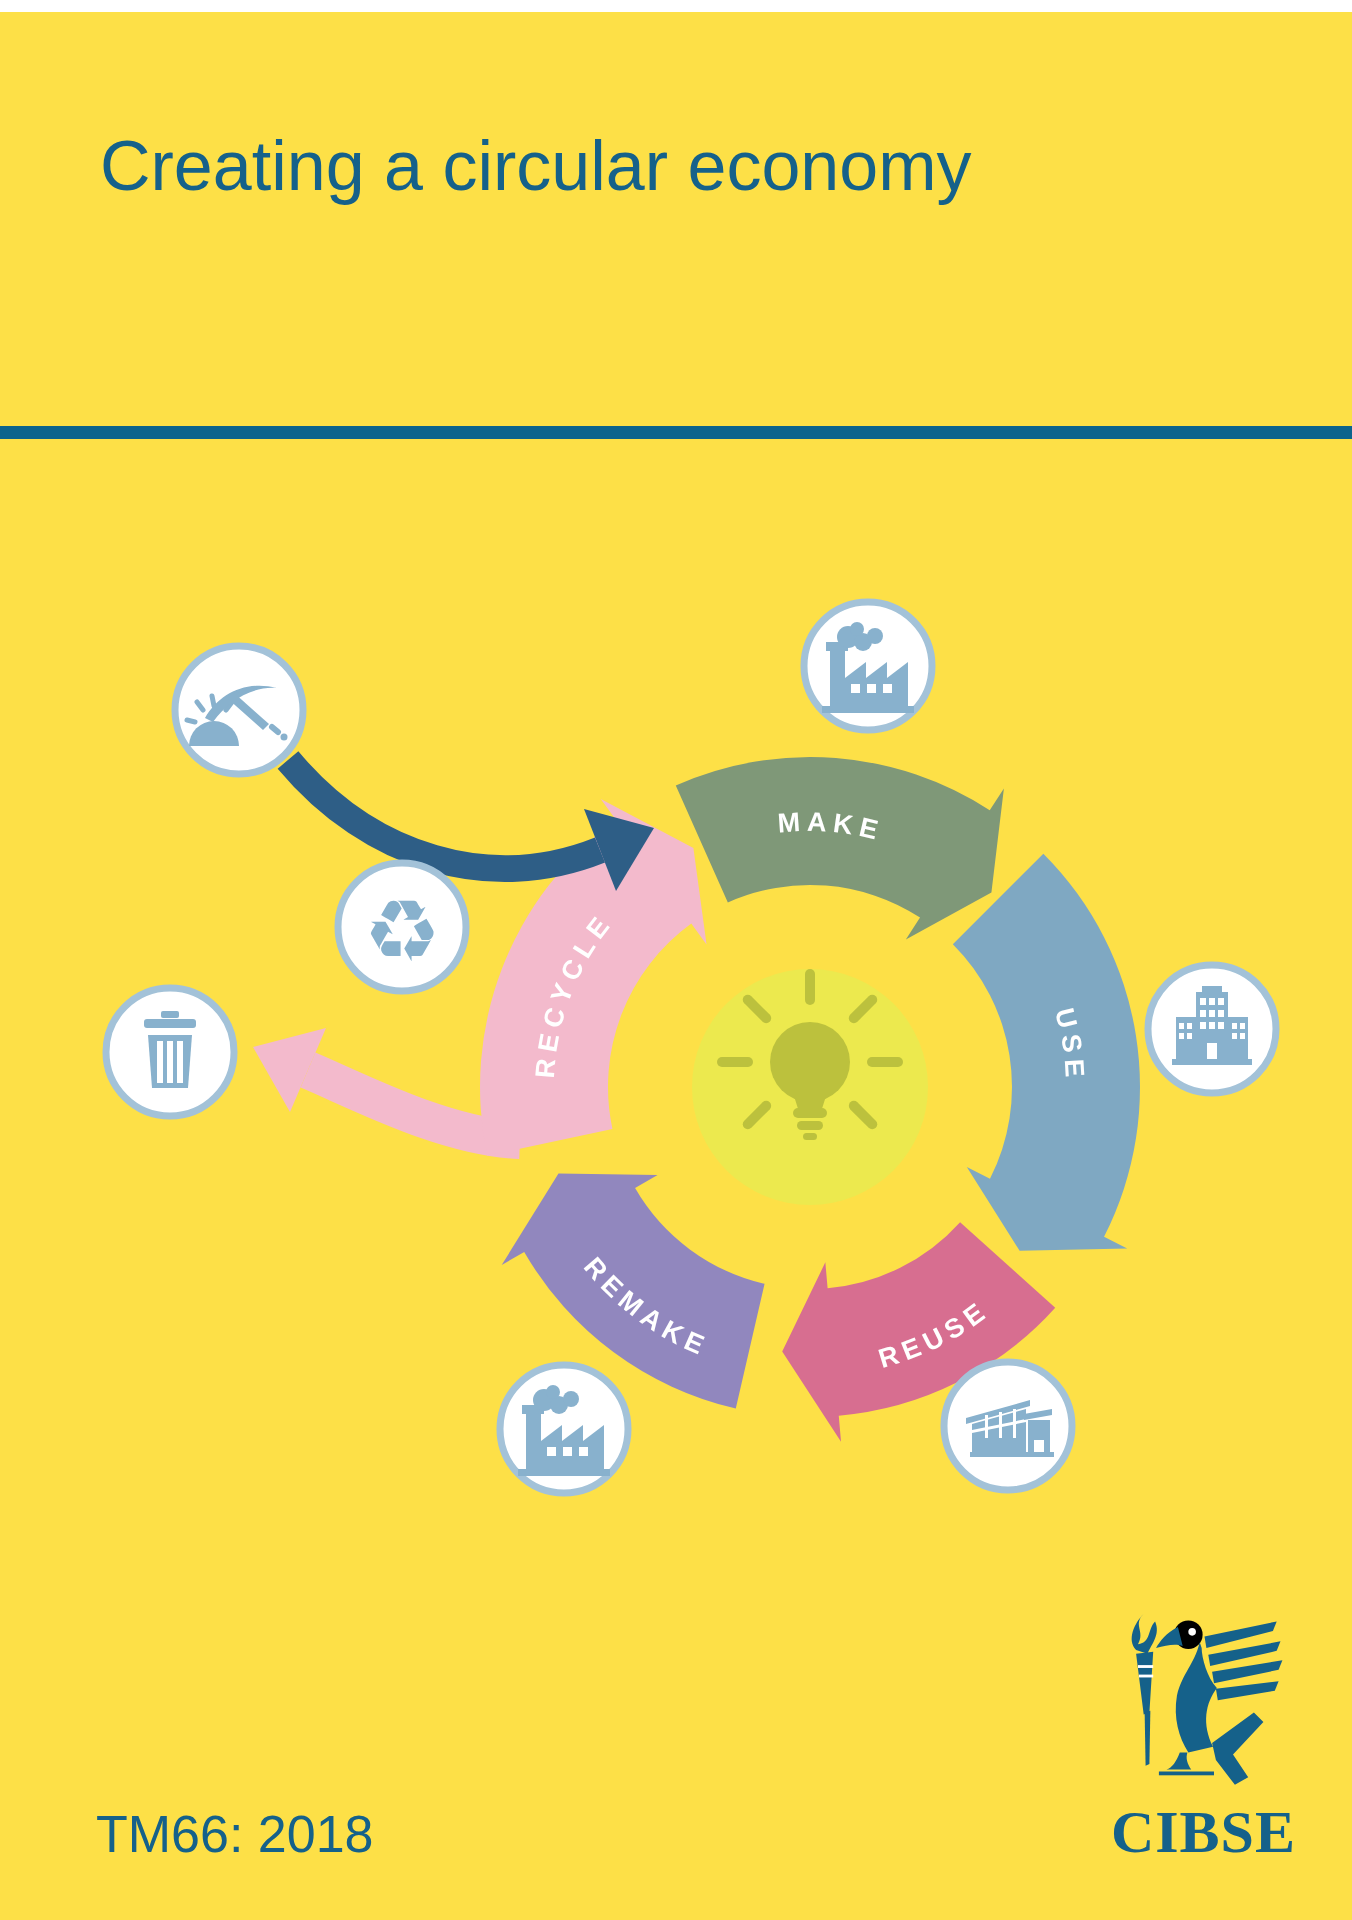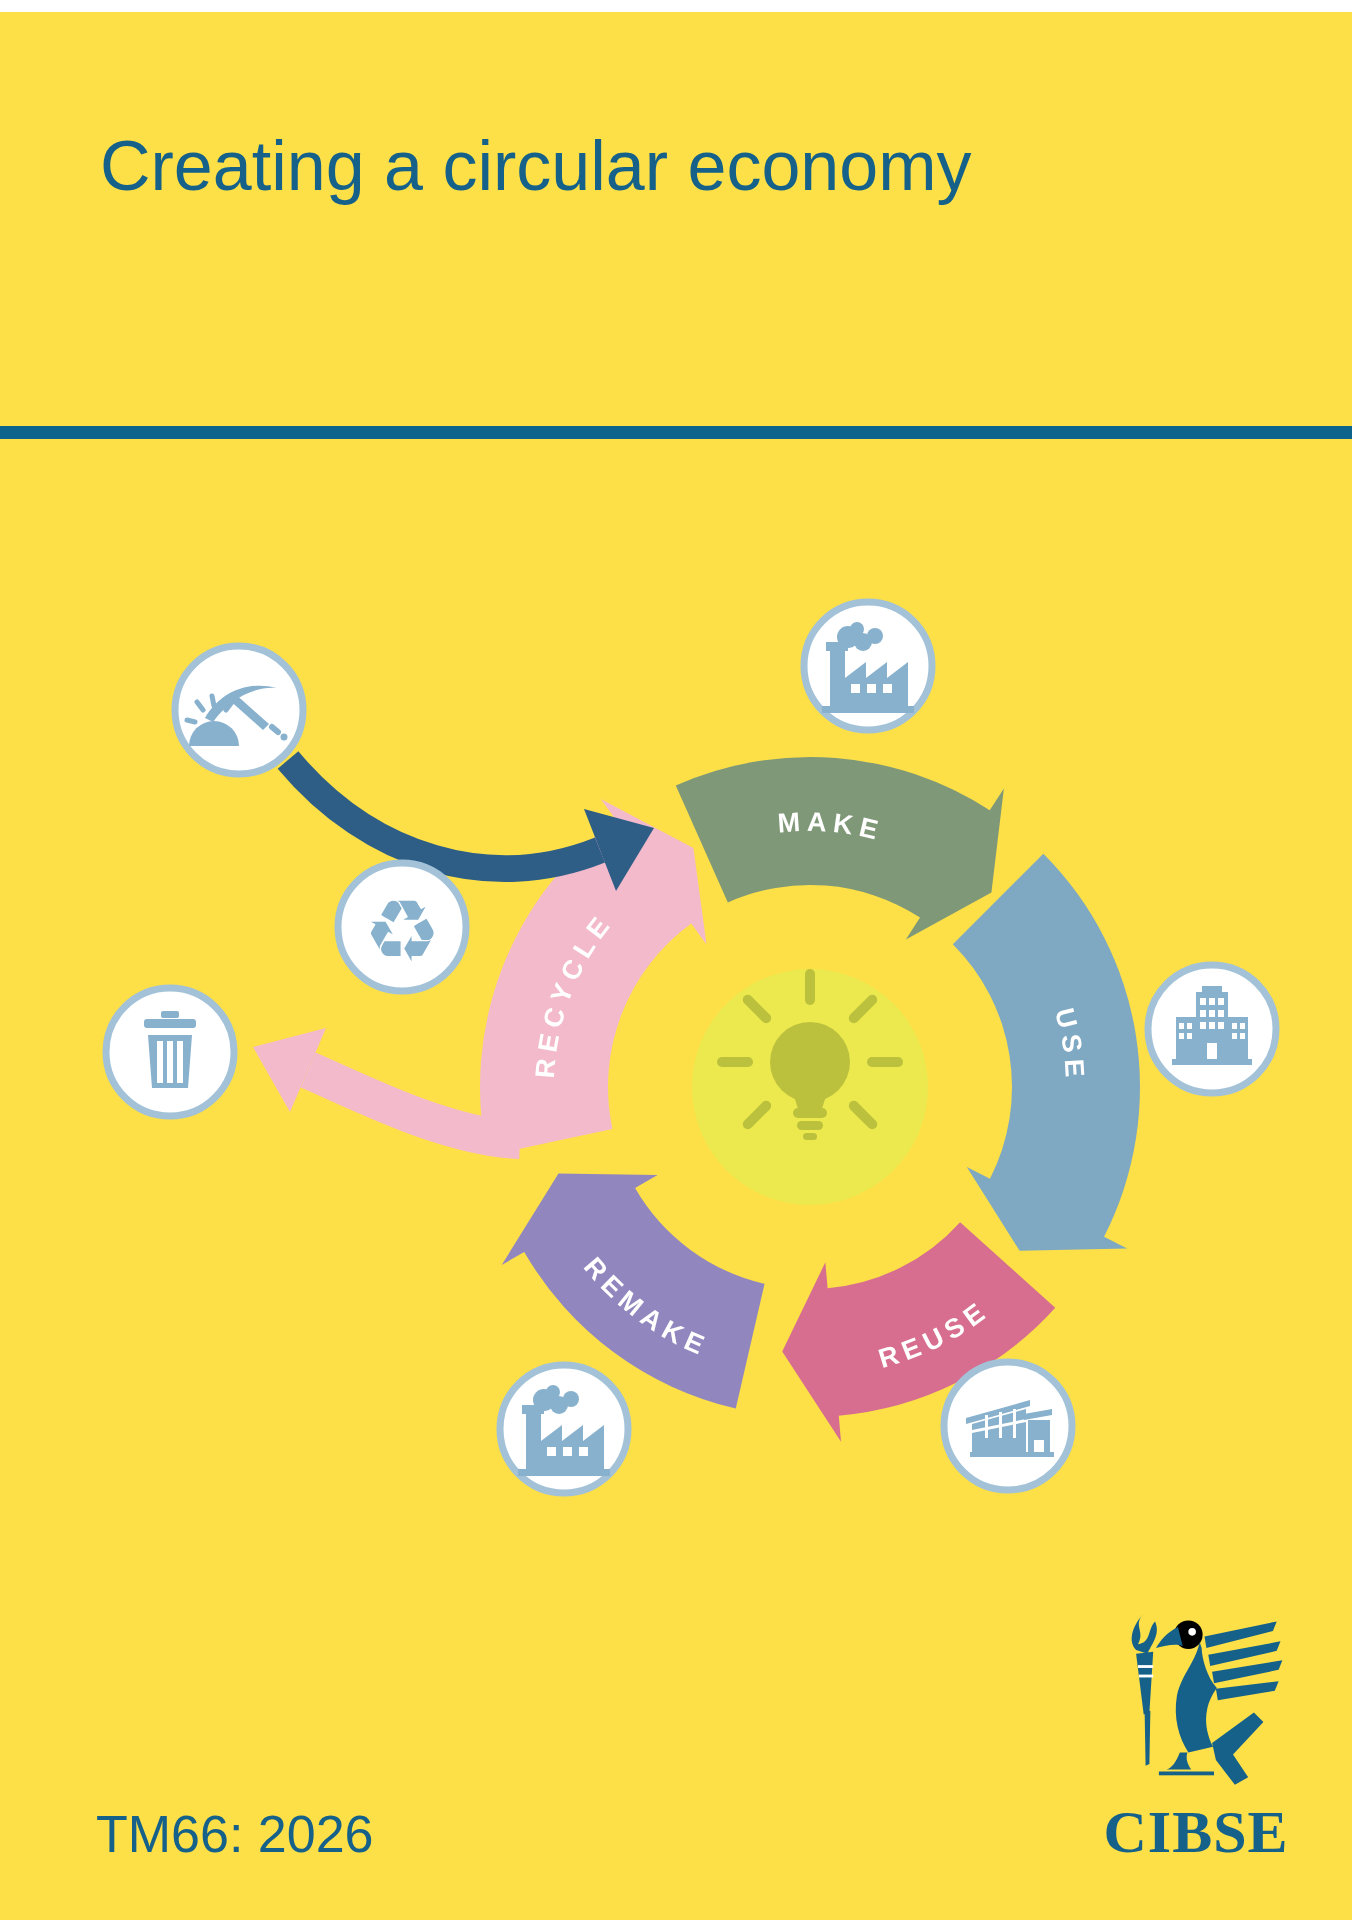--- a/index.html
+++ b/index.html
@@ -3,21 +3,21 @@
 <meta charset="utf-8">
 <style>
   html,body{margin:0;padding:0;background:#fff;}
   .page{position:relative;width:1352px;height:1920px;background:#fde047;overflow:hidden;
         font-family:"Liberation Sans",sans-serif;margin-top:12px;}
   .title{position:absolute;left:100px;top:106px;color:var(--teal);
          font-size:70px;line-height:96px;font-weight:400;letter-spacing:0px;}
   .rule{position:absolute;left:0;top:414px;width:1352px;height:13px;background:var(--rule);}
   .doc-code{position:absolute;left:96px;top:1792px;color:var(--teal);font-size:52px;font-weight:400;}
   .logo-wrap{position:absolute;left:1100px;top:1598px;width:200px;}
-  .wordmark{position:absolute;left:1096px;top:1786px;width:200px;text-align:center;
+  .wordmark{position:absolute;left:1096px;top:1786px;width:200px;text-align:right;
             color:var(--teal);font-family:"Liberation Serif",serif;font-weight:700;
             font-size:60px;letter-spacing:1px;}
   svg .satring{fill:#ffffff;stroke:var(--ring);stroke-width:7;}
   svg .glyph{fill:var(--iconblue);}
   svg .glyphstroke{stroke:var(--iconblue);fill:none;stroke-linecap:round;}
   svg .white{fill:#ffffff;}
   svg .arclabel{font-family:"Liberation Sans",sans-serif;font-size:27px;font-weight:700;
                 letter-spacing:6px;fill:#ffffff;}
   .birdsvg path,.birdsvg polygon,.birdsvg rect{fill:var(--teal);}
   .birdsvg .w{fill:#ffffff;}
@@ -180,21 +180,21 @@
         <rect class="glyph" x="-9" y="-41" width="18" height="7" rx="2"></rect>
         <rect class="glyph" x="-26" y="-33" width="52" height="9" rx="3"></rect>
         <polygon class="glyph" points="-22,-17 22,-17 18,36 -18,36"></polygon>
         <rect class="white" x="-13" y="-11" width="6" height="42"></rect>
         <rect class="white" x="-3" y="-11" width="6" height="42"></rect>
         <rect class="white" x="7" y="-11" width="6" height="42"></rect>
       </g>
     </g>
   </svg>
 
-  <div class="doc-code">TM66: 2026</div>
+  <div class="doc-code">TM66: 2018</div>
 
   <div class="logo-wrap">
     <svg class="birdsvg" width="190" height="190" viewBox="0 0 200 200">
       <path d="M46,4 C34,16 48,22 40,36 C54,34 50,20 58,12 C64,26 54,36 50,46 L38,42 C28,32 36,14 46,4 Z"></path>
       <polygon points="38,46 56,44 52,108 46,110"></polygon>
       <polygon points="47,108 53,106 52,162 48,164"></polygon>
       <rect class="w" x="40" y="58" width="16" height="3"></rect>
       <rect class="w" x="41" y="68" width="15" height="3"></rect>
       <circle cx="93" cy="26" r="15"></circle>
       <path d="M82,18 C70,24 63,33 59,40 C70,37 80,35 87,38 Z"></path>

